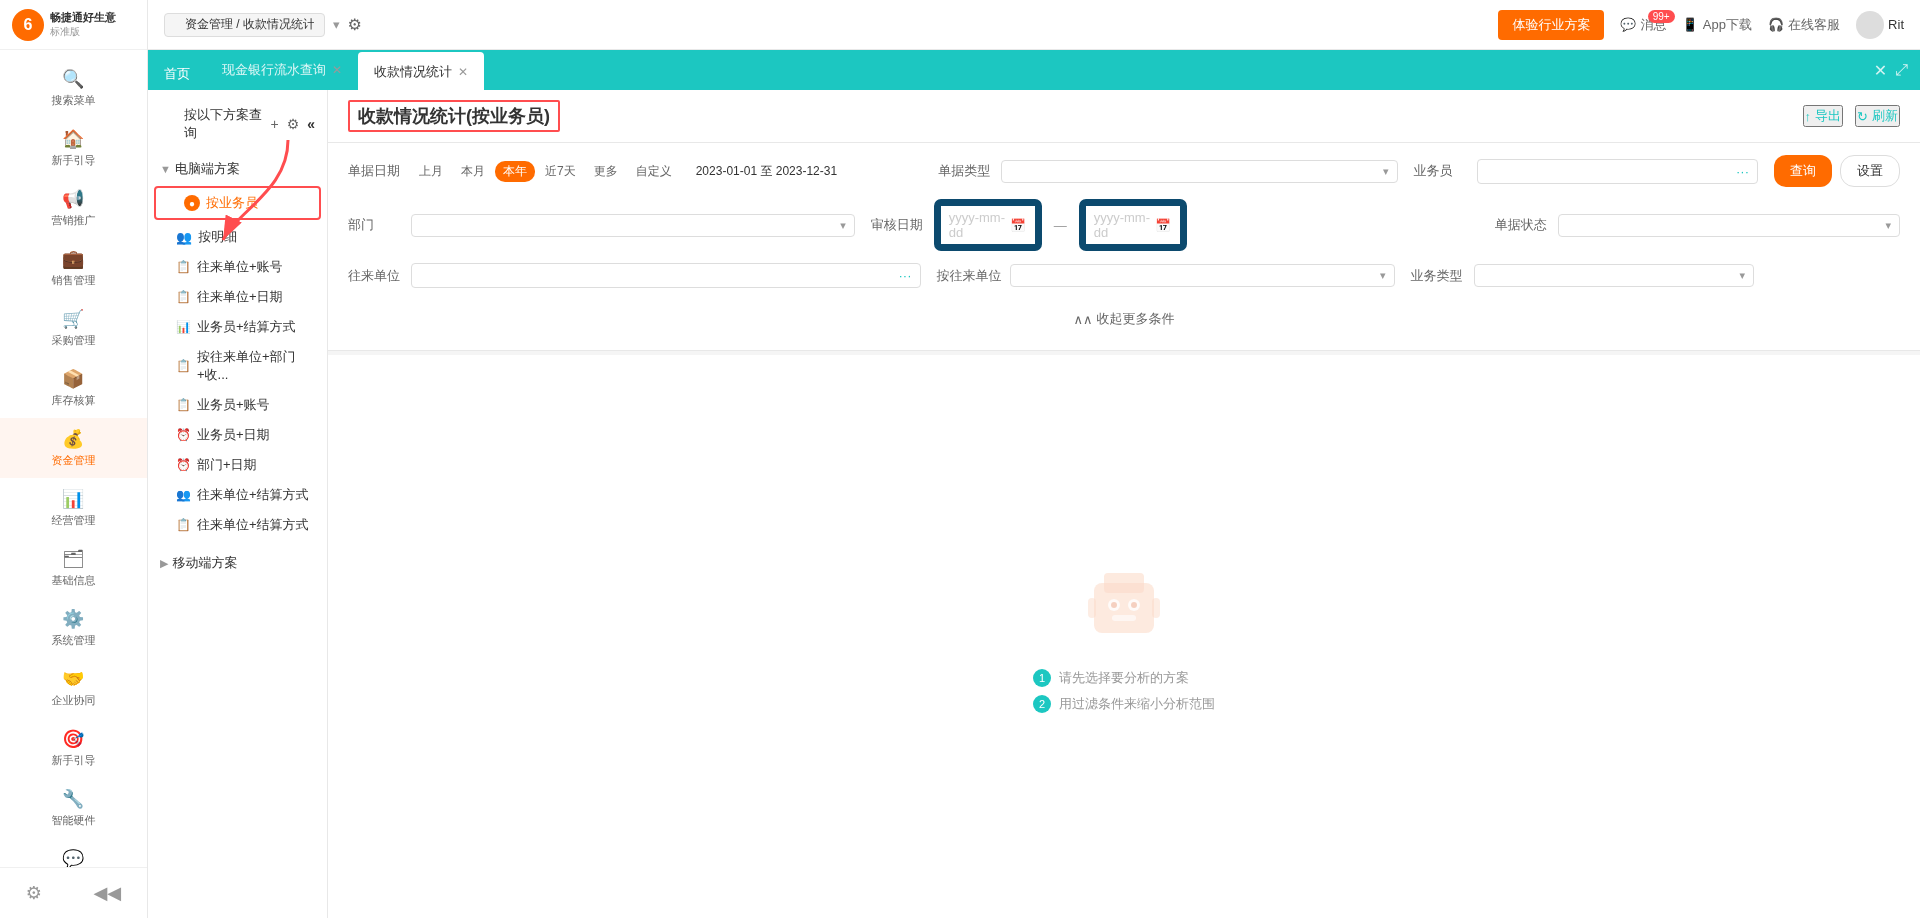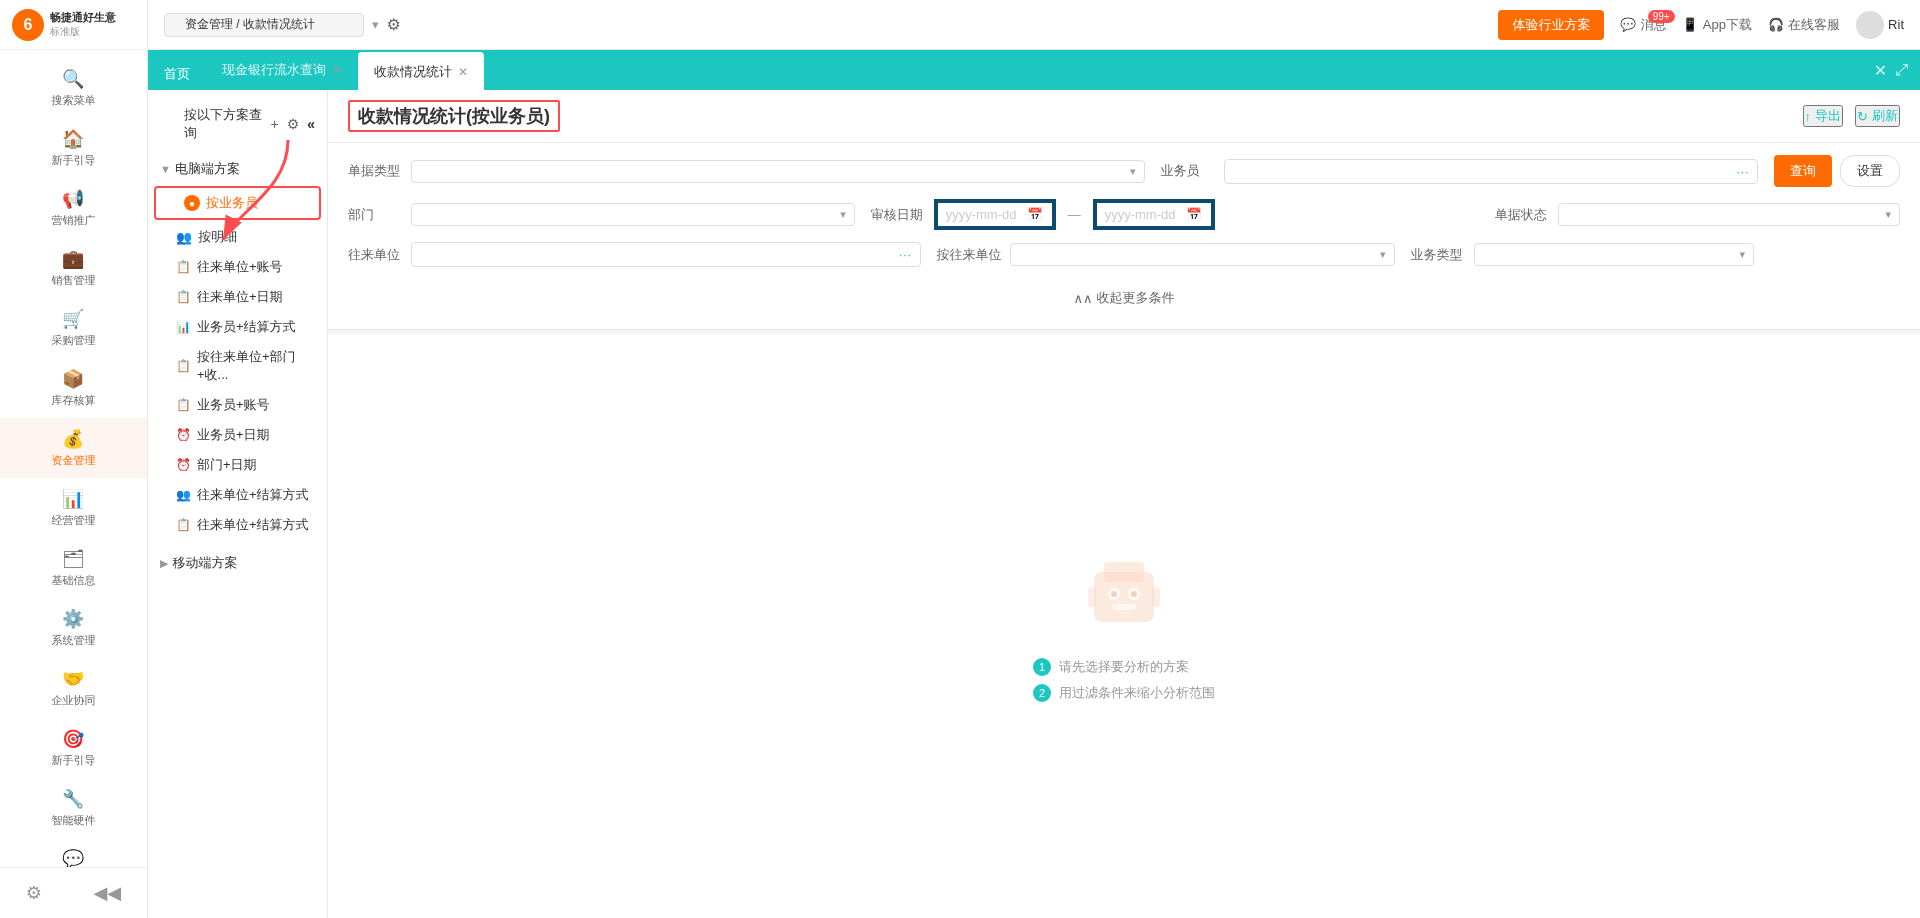--- a/index.html
+++ b/index.html
@@ -69,24 +69,24 @@
     .search-row { display: flex; align-items: center; gap: 16px; margin-bottom: 12px; }
     .search-field { display: flex; align-items: center; gap: 8px; flex: 1; }
     .field-label { color: #666; font-size: 13px; white-space: nowrap; min-width: 55px; }
     .date-tabs { display: flex; gap: 2px; align-items: center; }
     .date-tab { padding: 2px 8px; font-size: 12px; color: #666; cursor: pointer; border-radius: 2px; }
     .date-tab.active { background: #ff6b00; color: #fff; border-radius: 10px; }
     .date-range { font-size: 12px; color: #333; margin-left: 8px; }
     .select-field { display: flex; align-items: center; border: 1px solid #ddd; border-radius: 4px; padding: 4px 8px; min-width: 200px; justify-content: space-between; color: #333; font-size: 13px; cursor: pointer; }
     .select-arrow { color: #999; font-size: 11px; }
     .action-buttons { display: flex; gap: 8px; }
-    .btn-query { background: #ff6b00; color: #fff; border: none; border-radius: 4px; padding: 6px 16px; font-size: 13px; cursor: pointer; }
+    .btn-query { background: #ff6b00; color: #fff; border: none; border-radius: 12px; padding: 6px 16px; font-size: 13px; cursor: pointer; }
     .btn-setting { background: #fff; color: #333; border: 1px solid #ddd; border-radius: 14px; padding: 6px 16px; font-size: 13px; cursor: pointer; }
     .input-field { border: 1px solid #ddd; border-radius: 4px; padding: 4px 8px; font-size: 13px; color: #333; flex: 1; }
-    .date-input { border: 4px solid #0c4a6e; border-radius: 0; padding: 4px 8px; font-size: 13px; color: #ccc; width: 122px; display: flex; align-items: center; justify-content: space-between; }
+    .date-input { border: 7px solid #0c4a6e; border-radius: 7px; padding: 4px 8px; font-size: 13px; color: #ccc; width: 108px; display: flex; align-items: center; justify-content: space-between; }
     .date-separator { color: #999; margin: 0 4px; }
     .more-dots { color: #1cc7c1; cursor: pointer; }
     .collapse-bar { text-align: center; padding: 10px; color: #666; font-size: 13px; cursor: pointer; display: flex; align-items: center; justify-content: center; gap: 4px; }
 
     
     .empty-area { flex: 1; display: flex; flex-direction: column; align-items: center; justify-content: center; background: #fff; margin-top: 4px; gap: 16px; }
     .empty-icon { width: 100px; height: 100px; opacity: 0.4; }
     .empty-steps { text-align: left; }
     .empty-step { display: flex; align-items: center; gap: 8px; margin-bottom: 8px; color: #999; font-size: 13px; }
     .step-num { width: 18px; height: 18px; border-radius: 50%; background: #1cc7c1; color: #fff; font-size: 11px; display: flex; align-items: center; justify-content: center; flex-shrink: 0; }
@@ -165,21 +165,21 @@
   <div class="sidebar-bottom">
     <span class="sidebar-bottom-btn">⚙</span>
     <span class="sidebar-bottom-btn">◀◀</span>
   </div>
 </div>
 
 <div class="main">
 
   <div class="top-header">
     <div class="top-header-left">
-      <input class="breadcrumb-input" value="资金管理 / 收款情况统计" readonly="" style="width: 200px; padding-left: 20px;">
+      <input class="breadcrumb-input" value="资金管理 / 收款情况统计" readonly="" style="width: 161px; padding-left: 20px;">
       <span style="color:#999;cursor:pointer;">▾</span>
       <span style="color:#666;font-size:16px;cursor:pointer;">⚙</span>
     </div>
     <div class="header-actions">
       <button class="trial-btn">体验行业方案</button>
       <div class="header-icon-group">
         <div class="header-icon-item">
           <span>💬</span>
           <span>消息</span>
           <span class="badge">99+</span>
@@ -315,20 +315,32 @@
           <button class="action-btn">
             <span>↻</span>
             <span>刷新</span>
           </button>
         </div>
       </div>
 
       <div class="search-area">
 
         <div class="search-row">
+          <div class="search-field">
+            <span class="field-label">单据日期</span>
+            <div class="date-tabs">
+              <span class="date-tab">上月</span>
+              <span class="date-tab">本月</span>
+              <span class="date-tab active">本年</span>
+              <span class="date-tab">近7天</span>
+              <span class="date-tab">更多</span>
+              <span class="date-tab">自定义</span>
+            </div>
+            <span class="date-range">2023-01-01 至 2023-12-31</span>
+          </div>
           <div class="search-field" style="flex:0.8;">
             <span class="field-label">单据类型</span>
             <div class="select-field" style="flex:1;">
               <span></span>
               <span class="select-arrow">▾</span>
             </div>
           </div>
           <div class="search-field" style="flex:0.6;">
             <span class="field-label">业务员</span>
             <div style="flex:1;display:flex;align-items:center;border:1px solid #ddd;border-radius:4px;padding:4px 8px;">

